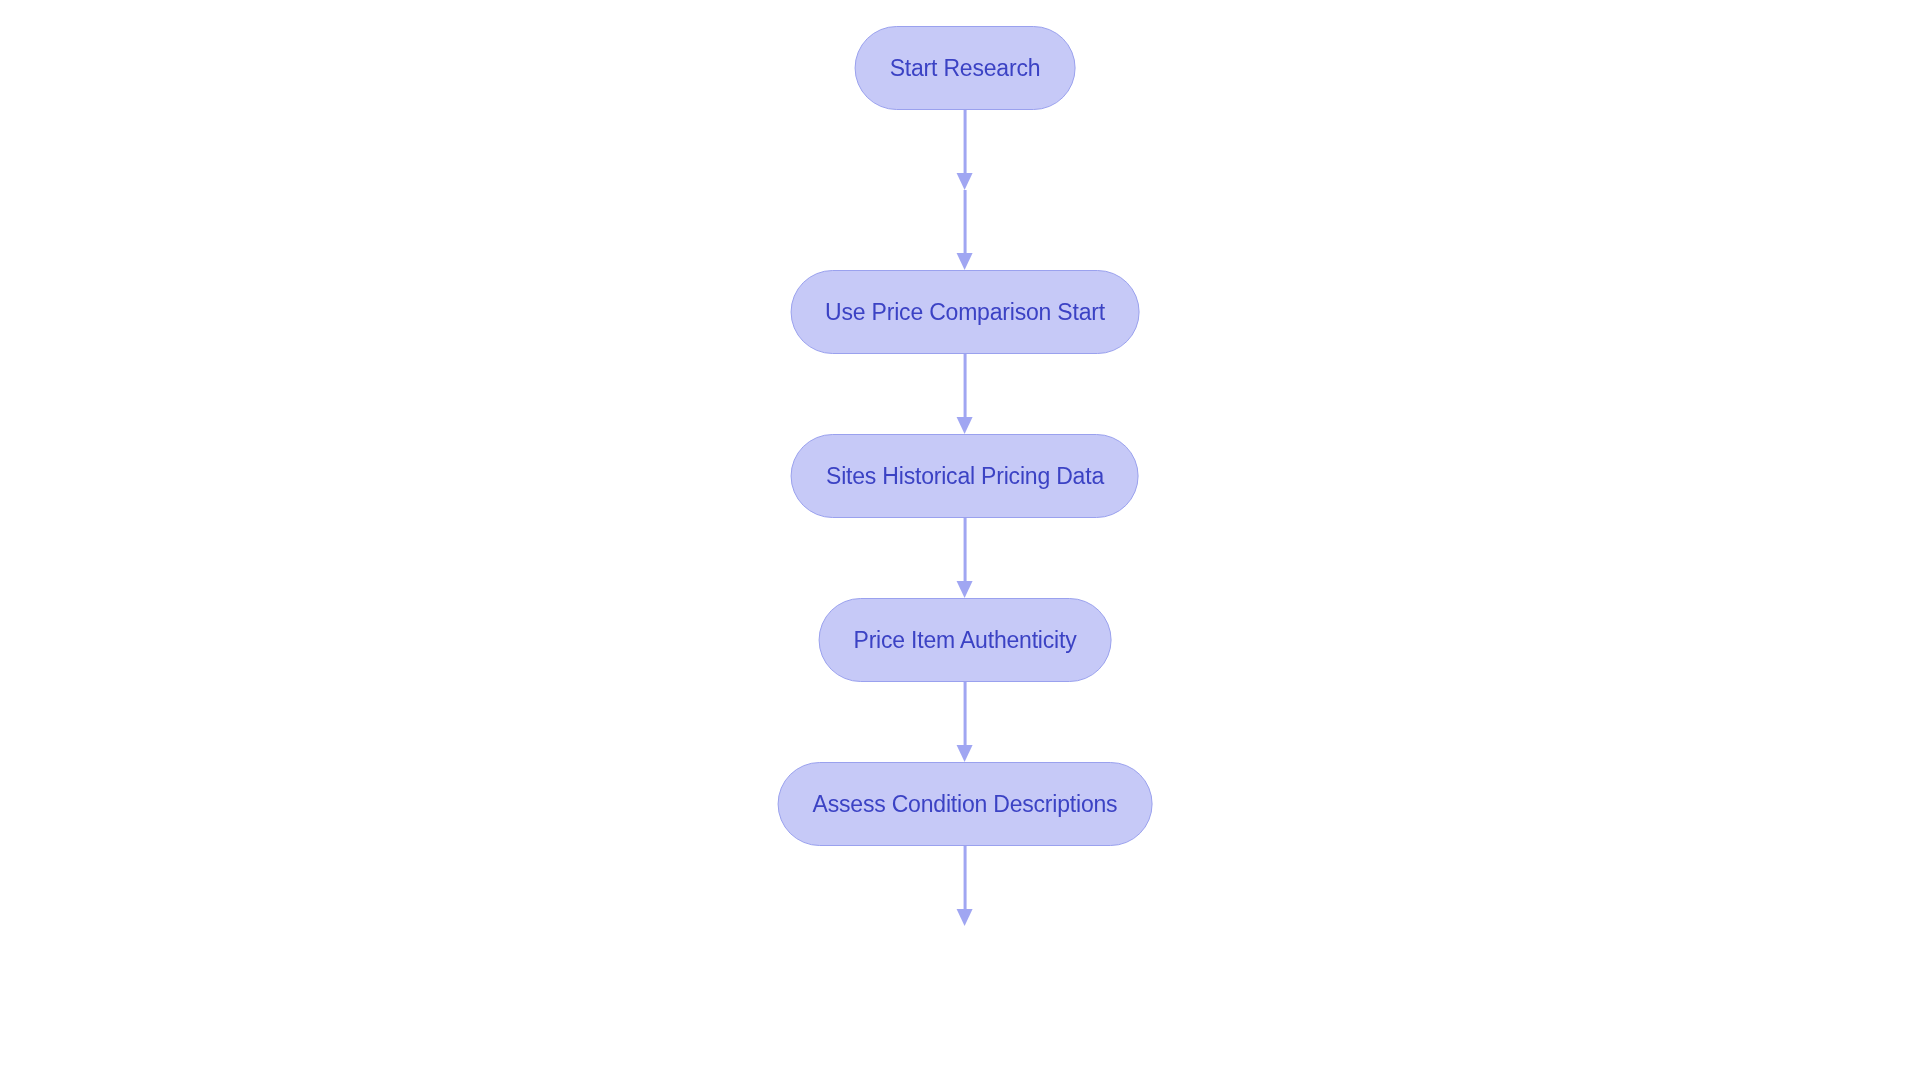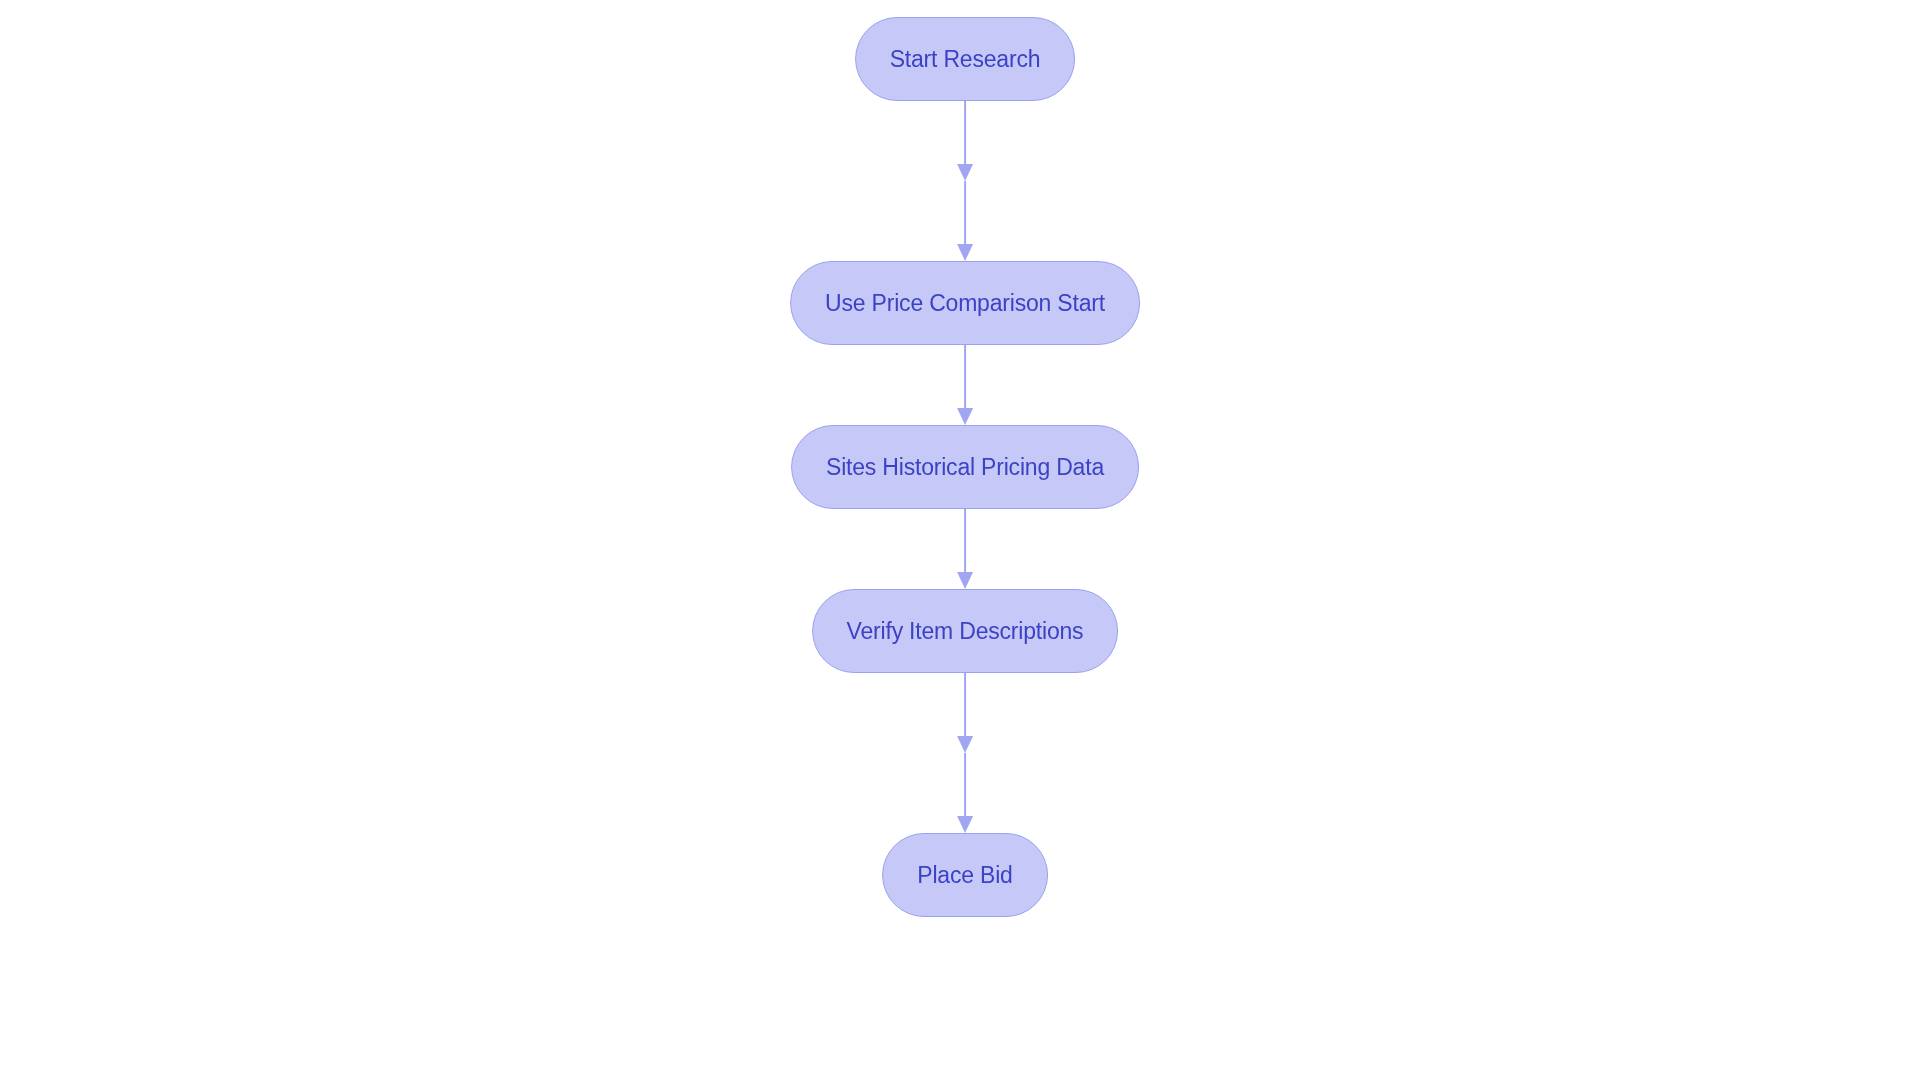--- a/index.html
+++ b/index.html
@@ -24,21 +24,21 @@
     background: var(--background);
   }
   .flow {
     position: absolute;
     left: 50%;
     top: 0;
     transform: translateX(calc(-50% + 5px));
     display: flex;
     flex-direction: column;
     align-items: center;
-    padding-top: 17px;
+    padding-top: 26px;
   }
   .flow-node {
     height: 84px;
     padding: 0 34px;
     border-radius: 42px;
     background: var(--node-fill);
     border: 1.5px solid var(--node-border);
     display: flex;
     align-items: center;
     justify-content: center;
@@ -101,32 +101,32 @@
     <div class="flow-node">
       <span class="node-label">Sites Historical Pricing Data</span>
     </div>
 
     <div class="flow-connector">
       <div class="arrow-line"></div>
       <div class="arrowhead"></div>
     </div>
 
     <div class="flow-node">
-      <span class="node-label">Verify Item Descriptions</span>
+      <span class="node-label">Price Item Authenticity</span>
+    </div>
+
+    <div class="flow-connector">
+      <div class="arrow-line"></div>
+      <div class="arrowhead"></div>
+    </div>
+
+    <div class="flow-node">
+      <span class="node-label">Assess Condition Descriptions</span>
     </div>
 
     <div class="flow-connector">
       <div class="arrow-line"></div>
       <div class="arrowhead"></div>
     </div>
 
 
-    <div class="flow-connector">
-      <div class="arrow-line"></div>
-      <div class="arrowhead"></div>
-    </div>
-
-    <div class="flow-node">
-      <span class="node-label">Place Bid</span>
-    </div>
-
   </div>
 </div>
 
 </body></html>

